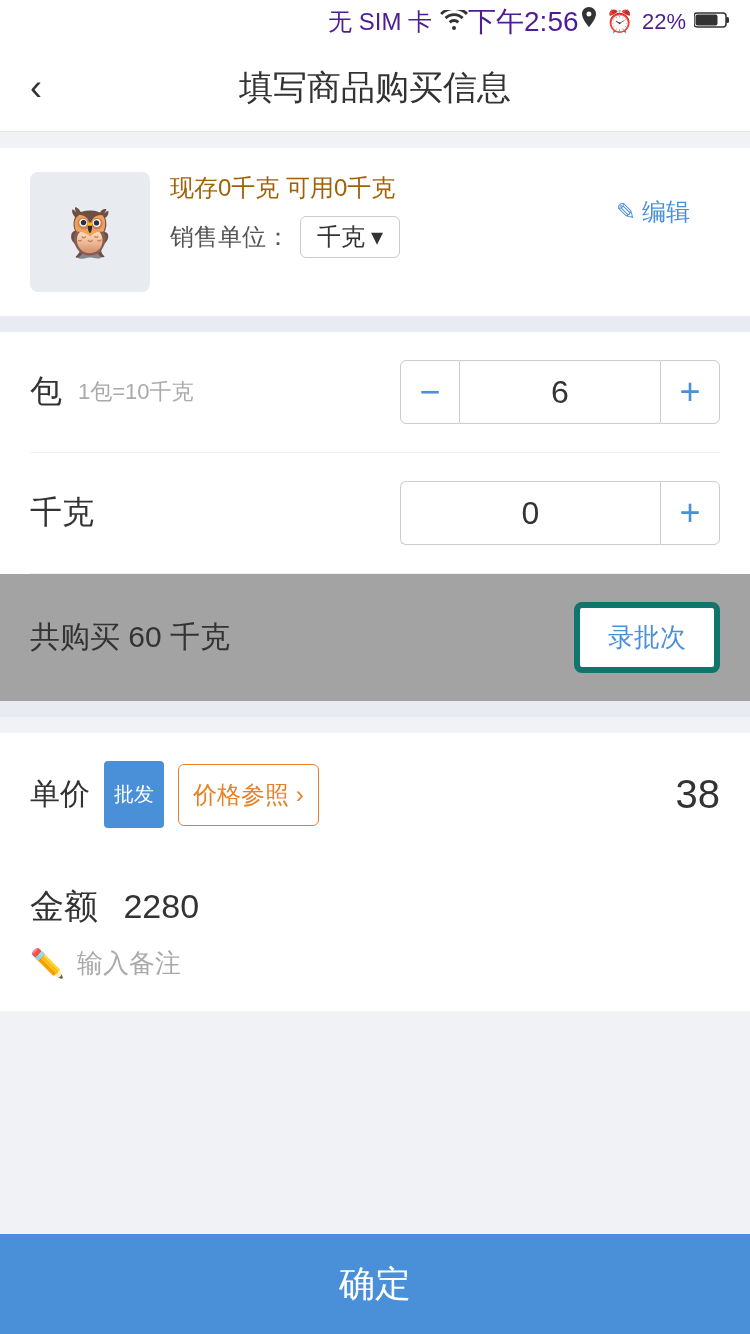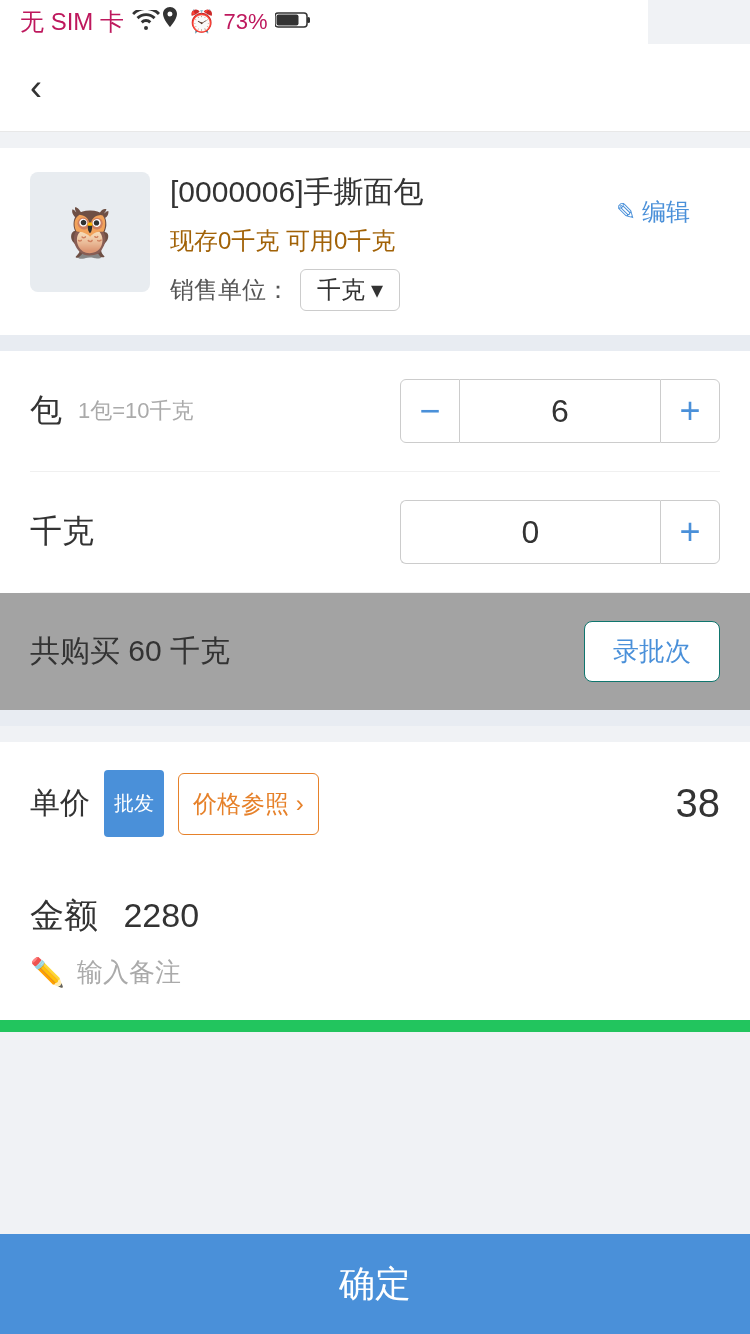--- a/index.html
+++ b/index.html
@@ -8,29 +8,29 @@
       width: 750px;
       min-height: 1334px;
       font-family: -apple-system, "PingFang SC", "Helvetica Neue", sans-serif;
       background: #f0f2f5;
       font-size: 28px;
       color: #333;
     }
 
     
     .status-bar {
-      width: 648px;
+      width: 750px;
       height: 44px;
       background: #fff;
       display: flex;
       align-items: center;
-      justify-content: flex-start;
+      justify-content: flex-end;
       padding: 0 20px;
       font-size: 24px;
-      color: #be185d;
+      color: #4c1d95;
     }
     .status-left { display: flex; align-items: center; gap: 8px; }
     .status-center { font-size: 28px; font-weight: 500; }
     .status-right { display: flex; align-items: center; gap: 8px; font-size: 22px; }
 
     
     .nav-bar {
       width: 750px;
       height: 88px;
       background: #fff;
@@ -193,21 +193,21 @@
       padding: 28px 30px;
       display: flex;
       align-items: center;
       justify-content: space-between;
     }
     .summary-text {
       font-size: 30px;
       color: #333;
     }
     .record-btn {
-      border: 1px solid #0f766e;
+      border: 6px solid #0f766e;
       border-radius: 8px;
       padding: 12px 28px;
       font-size: 26px;
       color: #4a90d9;
       background: #fff;
       cursor: pointer;
       text-align: center;
     }
 
     
@@ -294,49 +294,50 @@
 
 <div class="status-bar">
   <div class="status-left">
     <span>无 SIM 卡</span>
     <span>
       <svg width="28" height="20" viewBox="0 0 28 20">
           <path d="M14 16a2 2 0 1 1 0 4 2 2 0 0 1 0-4zm-5.3-4.7a7.5 7.5 0 0 1 10.6 0l-2.1 2.1a4.5 4.5 0 0 0-6.4 0l-2.1-2.1zm-4.2-4.2a13.5 13.5 0 0 1 19.1 0l-2.1 2.1a10.5 10.5 0 0 0-14.9 0L4.5 7.1zm-4.2-4.2A19.5 19.5 0 0 1 28 2.9l-2.1 2.1A16.5 16.5 0 0 0 2.1 5L0 2.9z" fill="#333"></path>
         </svg>
     </span>
   </div>
+  <div class="status-center">下午2:56</div>
   <div class="status-right">
     <span>
       <svg width="20" height="24" viewBox="0 0 20 24">
           <path d="M10 0C6.1 0 3 3.1 3 7c0 5.3 7 13 7 13s7-7.7 7-13c0-3.9-3.1-7-7-7zm0 9.5a2.5 2.5 0 1 1 0-5 2.5 2.5 0 0 1 0 5z" fill="#333"></path>
         </svg>
     </span>
     <span>⏰</span>
-    <span>73%</span>
+    <span>22%</span>
     <span>
       <svg width="36" height="18" viewBox="0 0 36 18">
           <rect x="0" y="2" width="32" height="14" rx="3" ry="3" fill="none" stroke="#333" stroke-width="1.5"></rect>
           <rect x="32" y="6" width="3" height="6" rx="1.5" fill="#333"></rect>
           <rect x="1.5" y="3.5" width="22" height="11" rx="2" fill="#333"></rect>
         </svg>
     </span>
   </div>
 </div>
 
 <div class="nav-bar">
   <span class="nav-back">‹</span>
+  <span class="nav-title">填写商品购买信息</span>
 </div>
 
 <div style="position:relative; background:#fff; margin-top:16px;">
   <div class="product-card">
     <div class="product-image">
       <span style="font-size:48px; color:#7a8a9a;">🦉</span>
     </div>
     <div class="product-card-inner">
-      <div class="product-name">[0000006]手撕面包</div>
       <div class="product-stock">现存0千克   可用0千克</div>
       <div class="product-unit">
         <span>销售单位：</span>
         <span class="unit-select">
           <span>千克</span>
           <span>▾</span>
         </span>
       </div>
       <span class="edit-btn">
         <span>✎</span>
@@ -382,21 +383,21 @@
 
 <div class="price-section">
   <div class="price-left">
     <span class="price-label">单价</span>
     <span class="badge-pifa">批发</span>
     <button class="price-ref-btn">价格参照 ›</button>
   </div>
   <span class="price-value">38</span>
 </div>
 
-<div style="background:#22c55e; padding: 0 0 12px 0;">
+<div style="background:#fca5a5; padding: 0 0 0 0;">
   <div style="background:#fff; padding: 28px 30px 30px 30px;">
     <div class="amount-text">
       <span>金额</span>
       <span style="margin-left:16px;">2280</span>
     </div>
     <div class="note-row">
       <span class="edit-icon">✏️</span>
       <span>输入备注</span>
     </div>
   </div>

